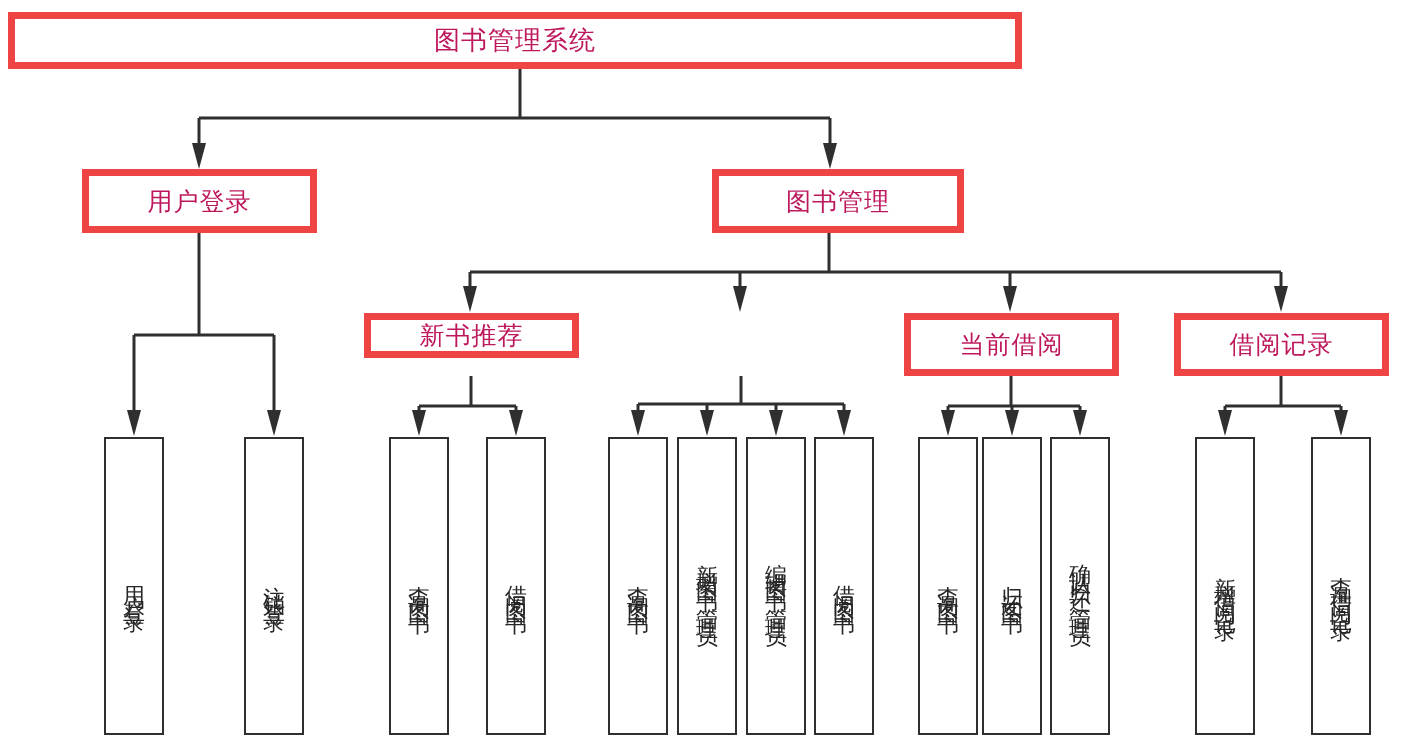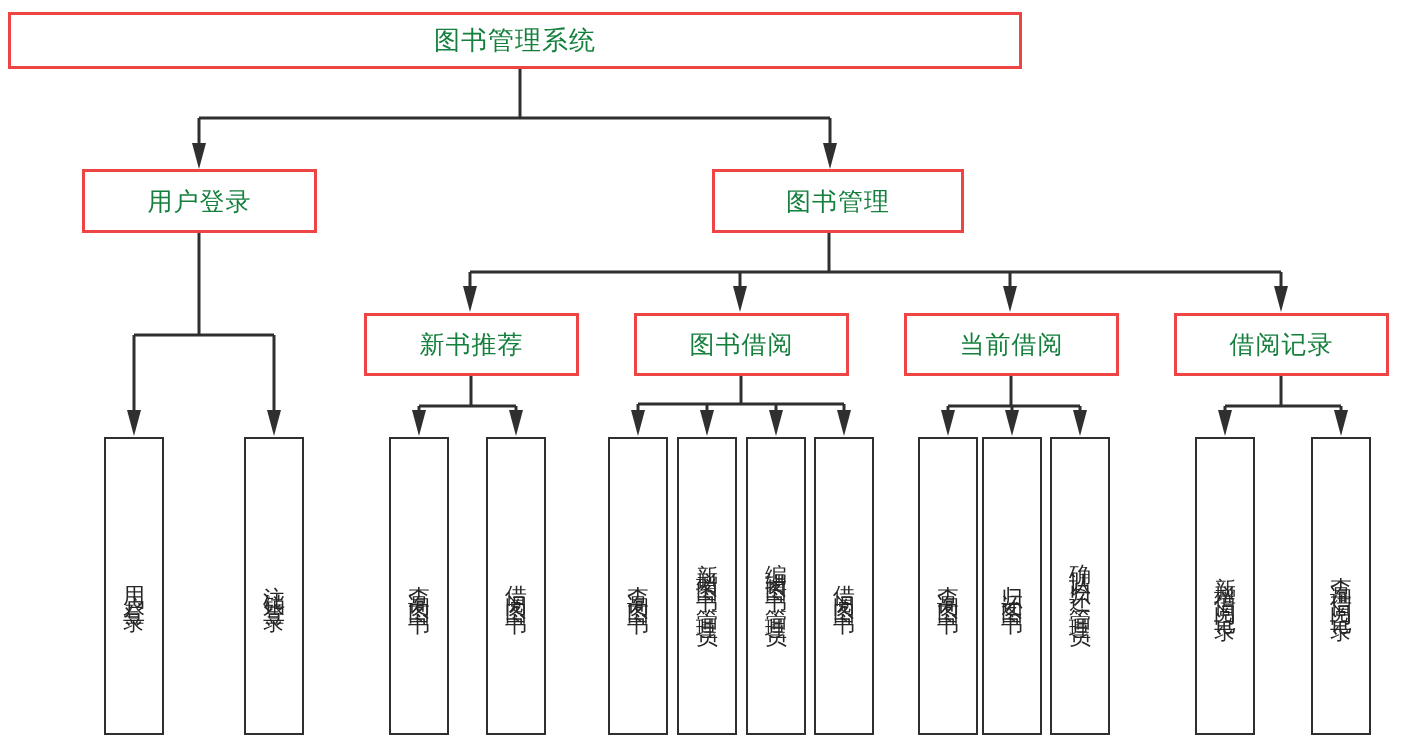--- a/index.html
+++ b/index.html
@@ -13,25 +13,25 @@
     overflow: hidden;
   }
   #connectors {
     position: absolute;
     left: 0; top: 0;
     width: 1405px; height: 747px;
   }
   .hbox {
     position: absolute;
     background: #ffffff;
-    border: 3px solid #ef4444;
+    border: 7px solid #ef4444;
     display: flex;
     align-items: center;
     justify-content: center;
-    color: #15803d;
+    color: #be185d;
     font-size: 25px;
     letter-spacing: 1px;
   }
   .rootbox { font-size: 26px; }
   .vbox {
     position: absolute;
     top: 437px;
     width: 60px;
     height: 298px;
     background: #ffffff;
@@ -142,22 +142,21 @@
       <polygon points="1218,410 1232,410 1225,436"></polygon>
       <polygon points="1334,410 1348,410 1341,436"></polygon>
     </g>
   </svg>
 
   <div class="hbox rootbox" style="left:8px; top:12px; width:1014px; height:57px;">图书管理系统</div>
 
   <div class="hbox" style="left:82px; top:169px; width:235px; height:64px;">用户登录</div>
   <div class="hbox" style="left:712px; top:169px; width:252px; height:64px;">图书管理</div>
 
-  <div class="hbox" style="left:364px; top:313px; width:215px; height:63px;">新书推荐</div>
-  <div class="hbox" style="left:634px; top:313px; width:215px; height:63px;">图书借阅</div>
+  <div class="hbox" style="left:364px; top:313px; width:215px; height:45px;">新书推荐</div>
   <div class="hbox" style="left:904px; top:313px; width:215px; height:63px;">当前借阅</div>
   <div class="hbox" style="left:1174px; top:313px; width:215px; height:63px;">借阅记录</div>
 
   <div class="vbox" style="left:104px;">
     <span>用户登录</span>
   </div>
   <div class="vbox" style="left:244px;">
     <span>注销登录</span>
   </div>
 

